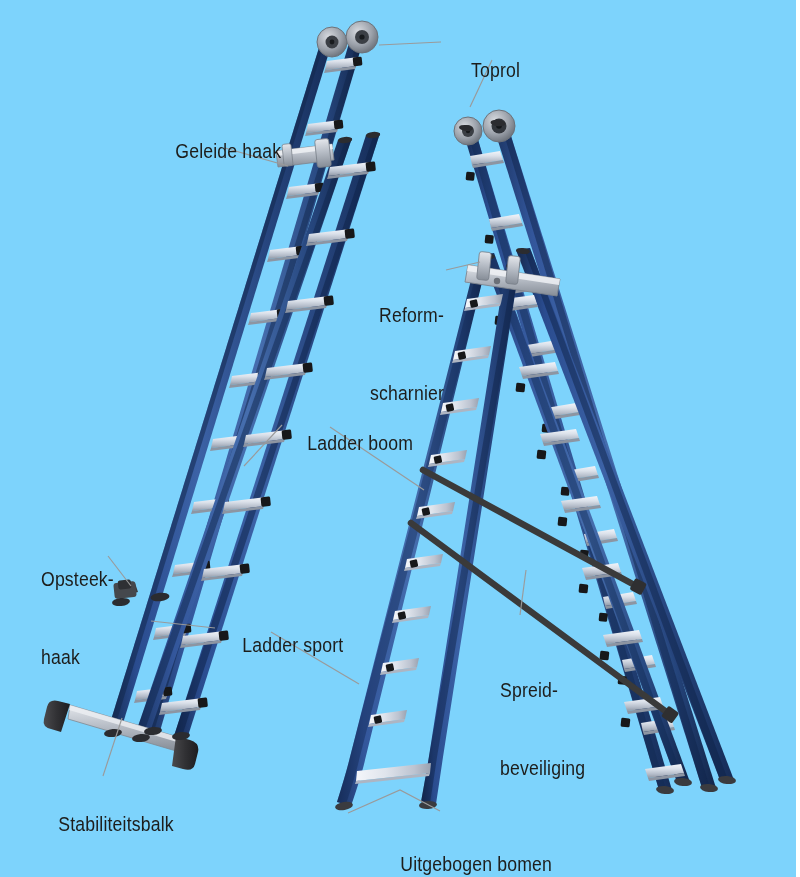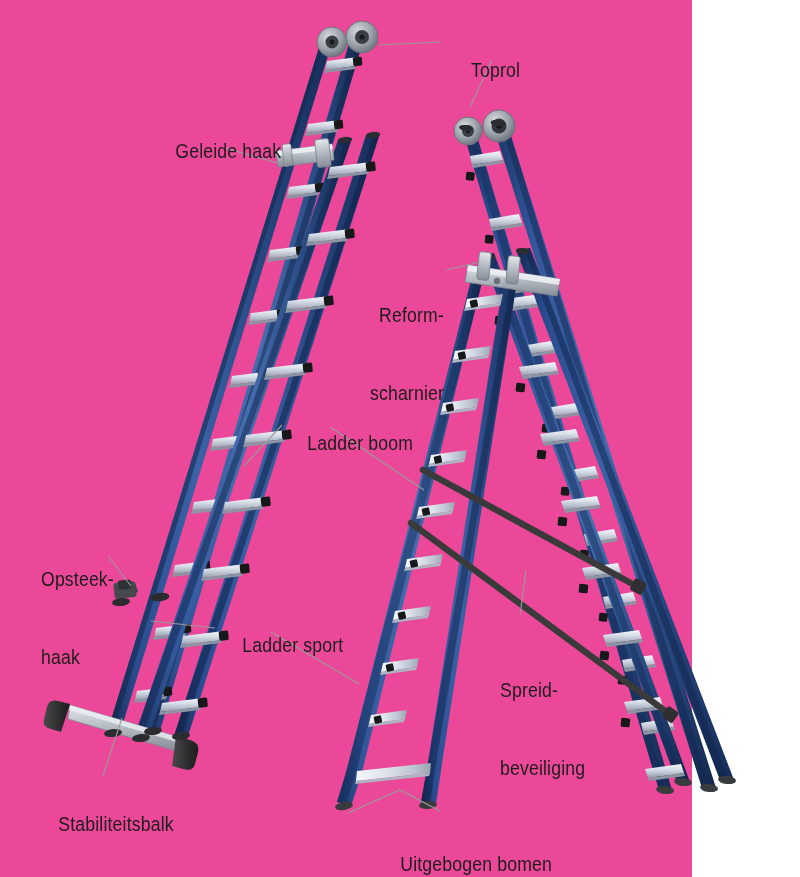--- a/index.html
+++ b/index.html
@@ -3,21 +3,21 @@
 <meta charset="utf-8">
 <title>Ladder diagram</title>
 <style>
   html,body{margin:0;padding:0;background:#ffffff;}
   body{
     width:800px;height:877px;
     font-family:"Liberation Sans","DejaVu Sans",sans-serif;
     -webkit-font-smoothing:antialiased;
     overflow:hidden;
   }
-  #stage{position:relative;width:692px;height:877px;background:#ec4899;}
+  #stage{position:relative;width:796px;height:877px;background:#7dd3fc;}
   #art{position:absolute;left:0;top:0;width:800px;height:877px;}
   .lbl{
     position:absolute;
     color:#1d1d1b;
     font-size:20.5px;
     line-height:26px;
     letter-spacing:.2px;
     white-space:pre;
     transform:scaleX(.86);
     font-weight:400;

